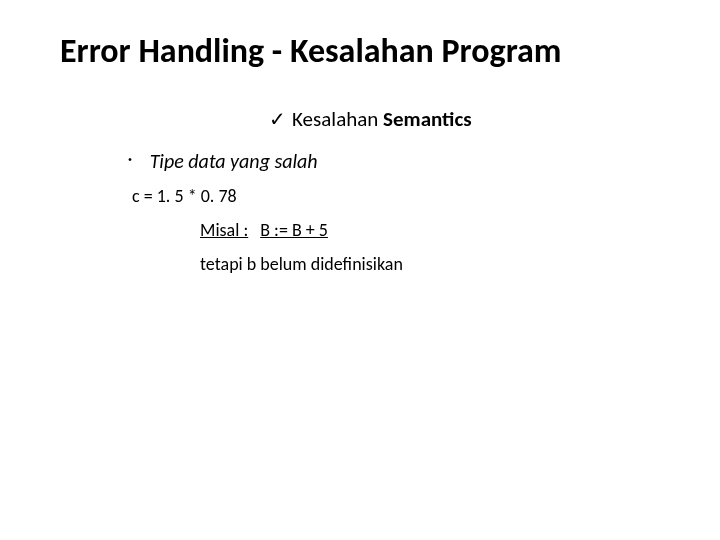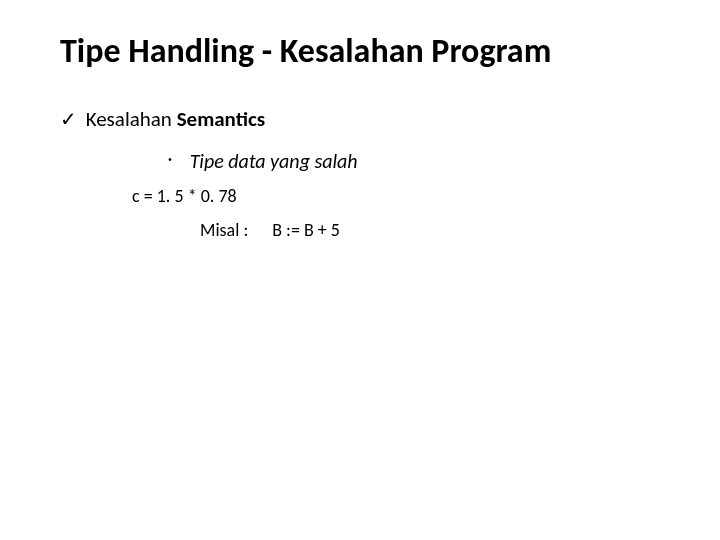--- a/index.html
+++ b/index.html
@@ -18,39 +18,41 @@
     box-sizing: border-box;
     padding: 30px 50px 40px 60px;
   }
   .title {
     font-size: 34px;
     font-weight: 700;
     margin: 0 0 36px 0;
     letter-spacing: 0px;
   }
   .level1 {
+    margin-left: 8px;
     margin-bottom: 18px;
+    text-align: center;
   }
   .level1 .check {
     display: inline-block;
     width: 22px;
     vertical-align: top;
     font-size: 20px;
     line-height: 24px;
   }
   .level1 .text {
     display: inline-block;
     font-size: 21px;
     line-height: 24px;
   }
   .level1 .text .bold {
     font-weight: 700;
   }
   .level2 {
-    margin-left: 108px;
+    margin-left: 68px;
     margin-bottom: 10px;
     margin-top: 14px;
   }
   .level2 .bullet {
     display: inline-block;
     width: 18px;
     vertical-align: top;
     font-size: 8px;
     line-height: 24px;
     position: relative;
@@ -71,32 +73,33 @@
   }
   .level3b {
     margin-left: 72px;
     font-size: 18px;
     line-height: 22px;
     margin-top: 12px;
     margin-bottom: 10px;
   }
   .row {
     display: flex;
-    gap: 24px;
+    gap: 12px;
+    text-decoration: underline;
   }
   .spacer-top {
     margin-top: 24px;
   }
 </style>
 </head>
 <body>
 
 <div class="slide">
 
-  <h1 class="title">Tipe Handling - Kesalahan Program</h1>
+  <h1 class="title">Error Handling - Kesalahan Program</h1>
 
   <div class="level1">
     <span class="check">✓</span>
     <span class="text">
       <span>Kesalahan </span><span class="bold">Semantics</span>
     </span>
   </div>
 
   <div class="level2">
     <span class="bullet">•</span>
@@ -104,14 +107,15 @@
   </div>
 
   <div class="level3b">c = 1. 5 * 0. 78</div>
 
 
   <div class="level3 row">
     <span>Misal :</span>
     <span>B := B + 5</span>
   </div>
 
+  <div class="level3">tetapi b belum didefinisikan</div>
 
 </div>
 
 </body></html>

